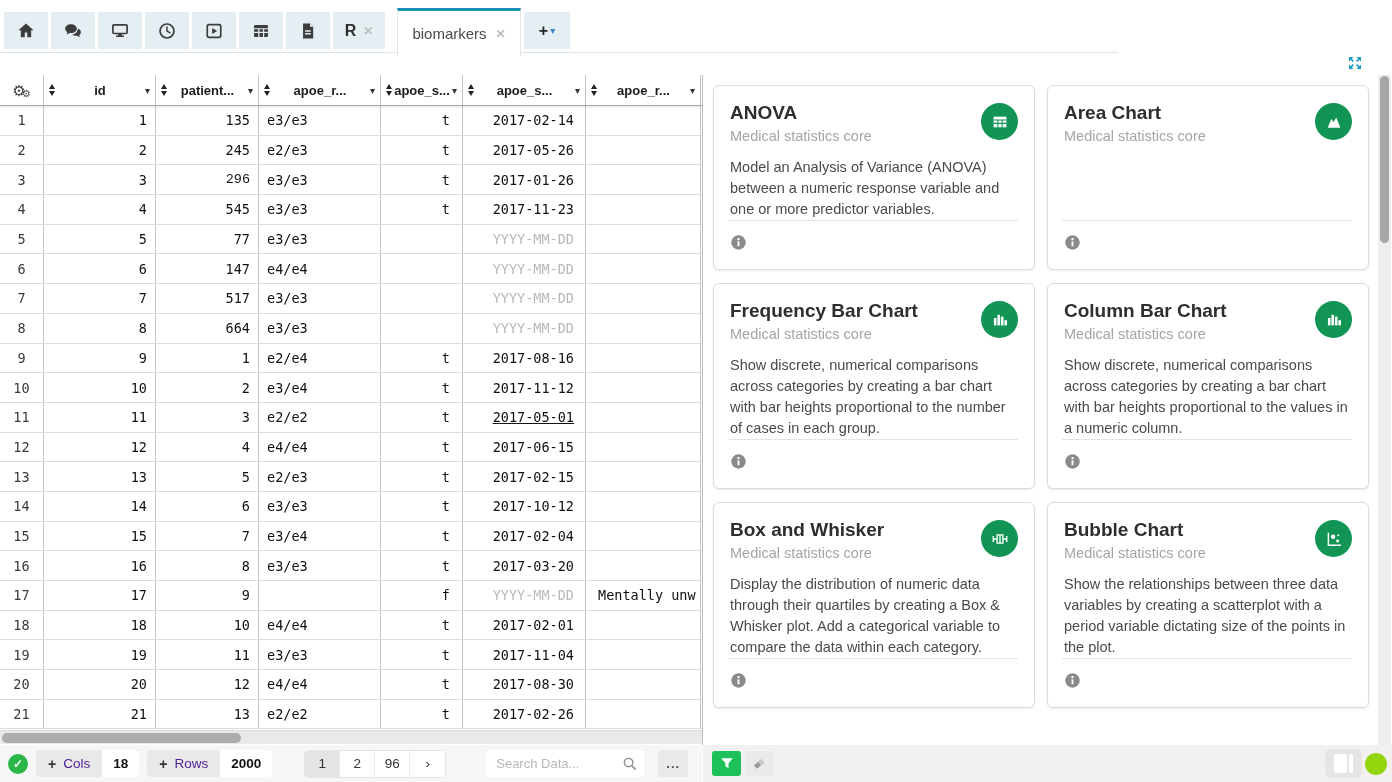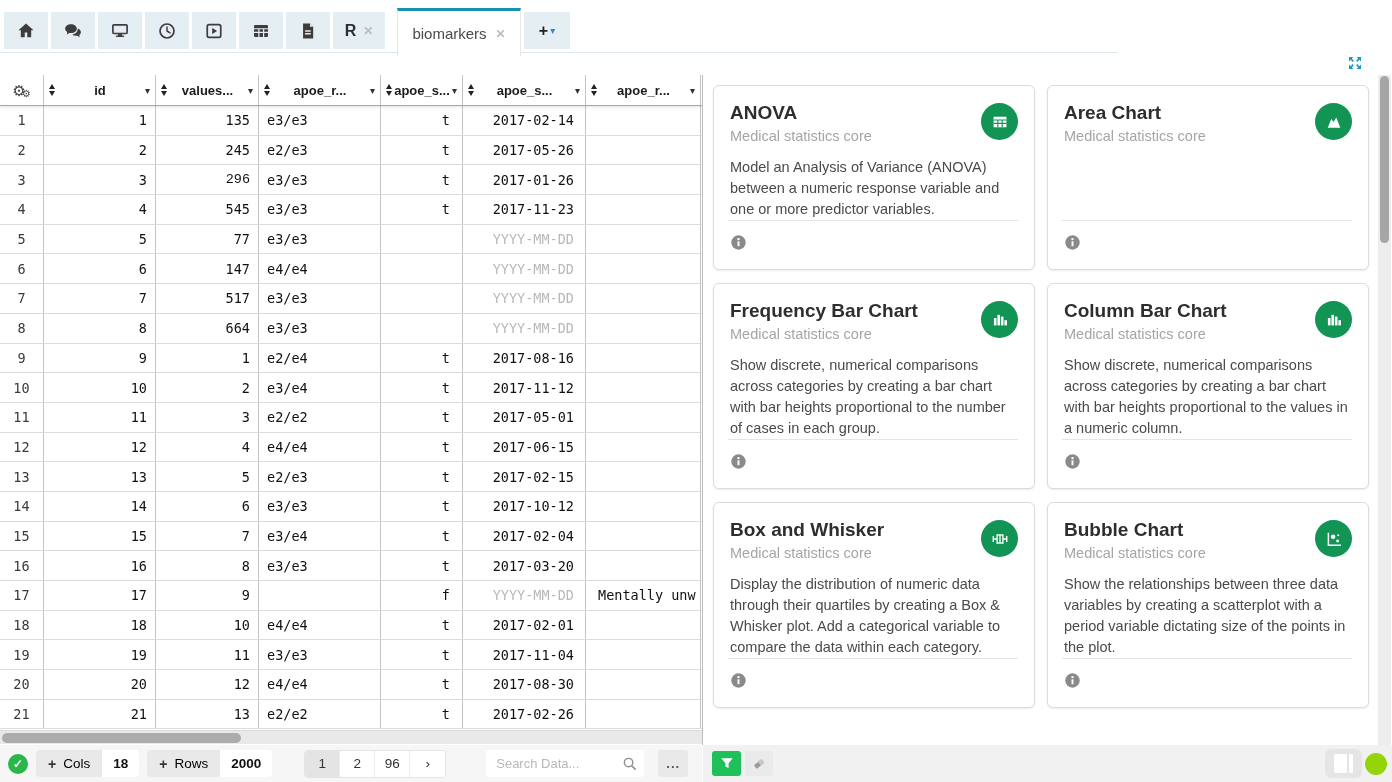--- a/index.html
+++ b/index.html
@@ -92,21 +92,21 @@
   .statusbar { position:absolute; left:0; top:745px; width:100%; height:37px; }
   .status-left { position:absolute; left:0; top:0; width:702px; height:37px; background:#f6f6f6;
                  display:flex; align-items:center; padding-left:8px; }
   .status-right { position:absolute; left:703px; top:0; width:689px; height:37px; background:#f1f1f1;
                   display:flex; align-items:center; }
   .check-circle { width:20px; height:20px; border-radius:50%; background:#2ab648; color:#fff;
                   font-size:12px; font-weight:bold; display:flex; align-items:center; justify-content:center; }
   .pill { display:flex; height:27px; border-radius:4px; overflow:hidden; margin-left:8px; cursor:pointer; }
   .pill-left { background:#e9e9e9; display:flex; align-items:center; padding:0 12px; gap:7px; }
   .pill-plus { font-size:14px; font-weight:bold; color:#333; }
-  .pill-label { font-size:13.5px; color:#000000; }
+  .pill-label { font-size:13.5px; color:#4c1d95; }
   .pill-value { background:#fff; display:flex; align-items:center; padding:0 11px;
                 font-size:13.5px; font-weight:bold; color:#111; }
   .pager { display:flex; height:28px; margin-left:32px; border-radius:4px; overflow:hidden;
            border:1px solid #e4e4e4; background:#fff; }
   .page { min-width:35px; padding:0 6px; display:flex; align-items:center; justify-content:center;
           font-size:13.5px; color:#333; border-right:1px solid #ececec; cursor:pointer; background:#fff; }
   .page:last-child { border-right:none; }
   .page.active { background:#e4e4e4; }
   .searchbox { position:relative; margin-left:40px; width:158px; height:27px; }
   .searchbox input { width:100%; height:100%; border:none; border-radius:3px; background:#fff;
@@ -232,21 +232,21 @@
             <i class="dn"></i>
           </span>
           <span class="hlabel">id</span>
           <span class="hcaret">▾</span>
         </div>
         <div class="hcell" style="width: 103px;">
           <span class="sorticon">
             <i class="up"></i>
             <i class="dn"></i>
           </span>
-          <span class="hlabel">values...</span>
+          <span class="hlabel">patient...</span>
           <span class="hcaret">▾</span>
         </div>
         <div class="hcell" style="width: 122px;">
           <span class="sorticon">
             <i class="up"></i>
             <i class="dn"></i>
           </span>
           <span class="hlabel">apoe_r...</span>
           <span class="hcaret">▾</span>
         </div>
@@ -365,21 +365,21 @@
           <div class="cell al-r c3" style="width: 82px;">t</div>
           <div class="cell al-r c4" style="width: 123px;">2017-11-12</div>
           <div class="cell al-l c5" style="width: 115px;"></div>
         </div>
         <div class="trow">
           <div class="cell num" style="width: 44px;">11</div>
           <div class="cell al-r c0" style="width: 112px;">11</div>
           <div class="cell al-r c1" style="width: 103px;">3</div>
           <div class="cell al-l c2" style="width: 122px;">e2/e2</div>
           <div class="cell al-r c3" style="width: 82px;">t</div>
-          <div class="cell al-r c4" style="width: 123px;">2017-05-01</div>
+          <div class="cell al-r c4" style="width: 123px; text-decoration: underline;">2017-05-01</div>
           <div class="cell al-l c5" style="width: 115px;"></div>
         </div>
         <div class="trow">
           <div class="cell num" style="width: 44px;">12</div>
           <div class="cell al-r c0" style="width: 112px;">12</div>
           <div class="cell al-r c1" style="width: 103px;">4</div>
           <div class="cell al-l c2" style="width: 122px;">e4/e4</div>
           <div class="cell al-r c3" style="width: 82px;">t</div>
           <div class="cell al-r c4" style="width: 123px;">2017-06-15</div>
           <div class="cell al-l c5" style="width: 115px;"></div>

